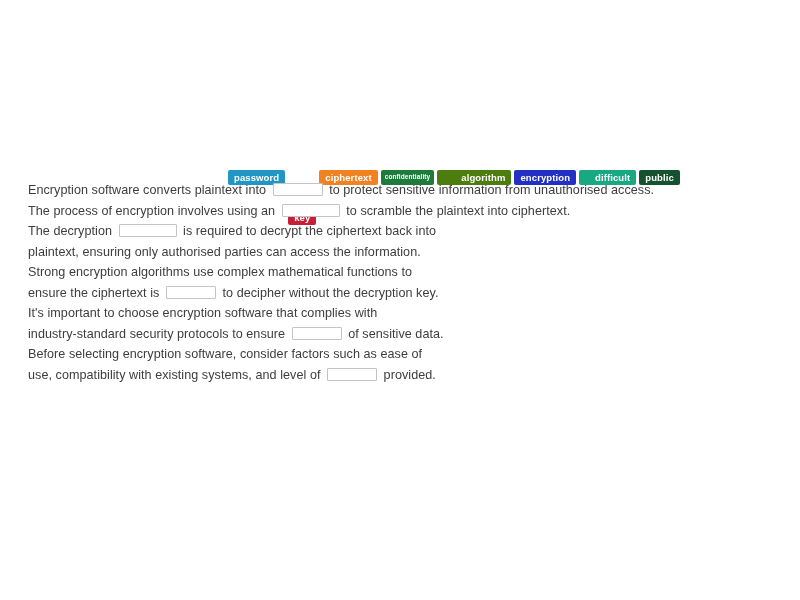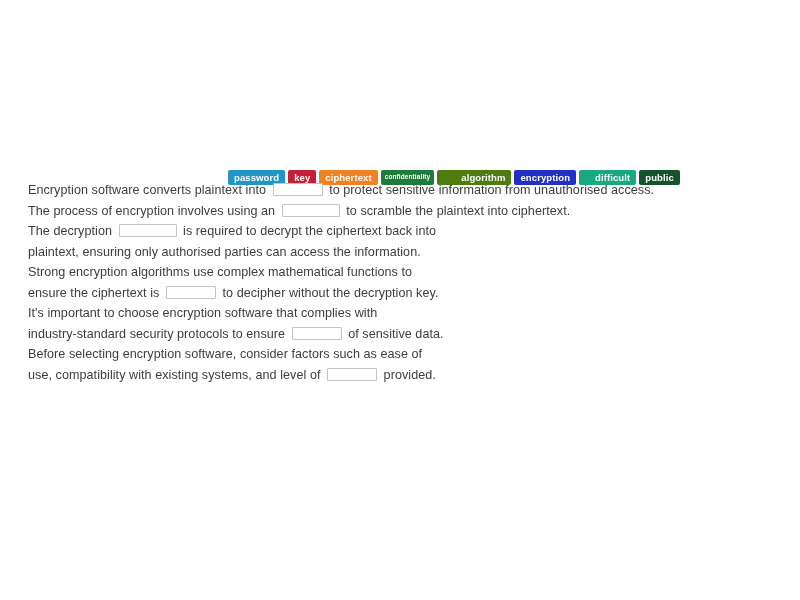--- a/index.html
+++ b/index.html
@@ -78,21 +78,21 @@
     cursor: text;
     box-sizing: border-box;
   }
   .blank.wide { width: 58px; }
 </style>
 </head>
 <body>
 
 <div id="word-bank">
     <span class="chip" style="background-color: rgb(33, 150, 196);">password</span>
-    <span class="chip" style="background-color: rgb(198, 32, 57);">key</span>
+    <span class="chip" style="background-color: rgb(198, 32, 57); margin-top: 40px;">key</span>
     <span class="chip" style="background-color: rgb(240, 130, 33);">ciphertext</span>
     <span class="chip small" style="background-color: rgb(30, 123, 60);">confidentiality</span>
     <span class="chip" style="background-color: #4d7c0f; padding-left: 24px;">algorithm</span>
     <span class="chip" style="background-color: rgb(34, 48, 196);">encryption</span>
     <span class="chip" style="background-color: rgb(24, 168, 130); padding-left: 16px;">difficult</span>
     <span class="chip" style="background-color: #14532d;">public</span>
   </div>
 
 <div id="cloze-body">
     <div class="cloze-line"><span class="seg">Encryption software converts plaintext into </span><span class="blank"></span><span class="seg"> to protect sensitive information from unauthorised access.</span></div>

